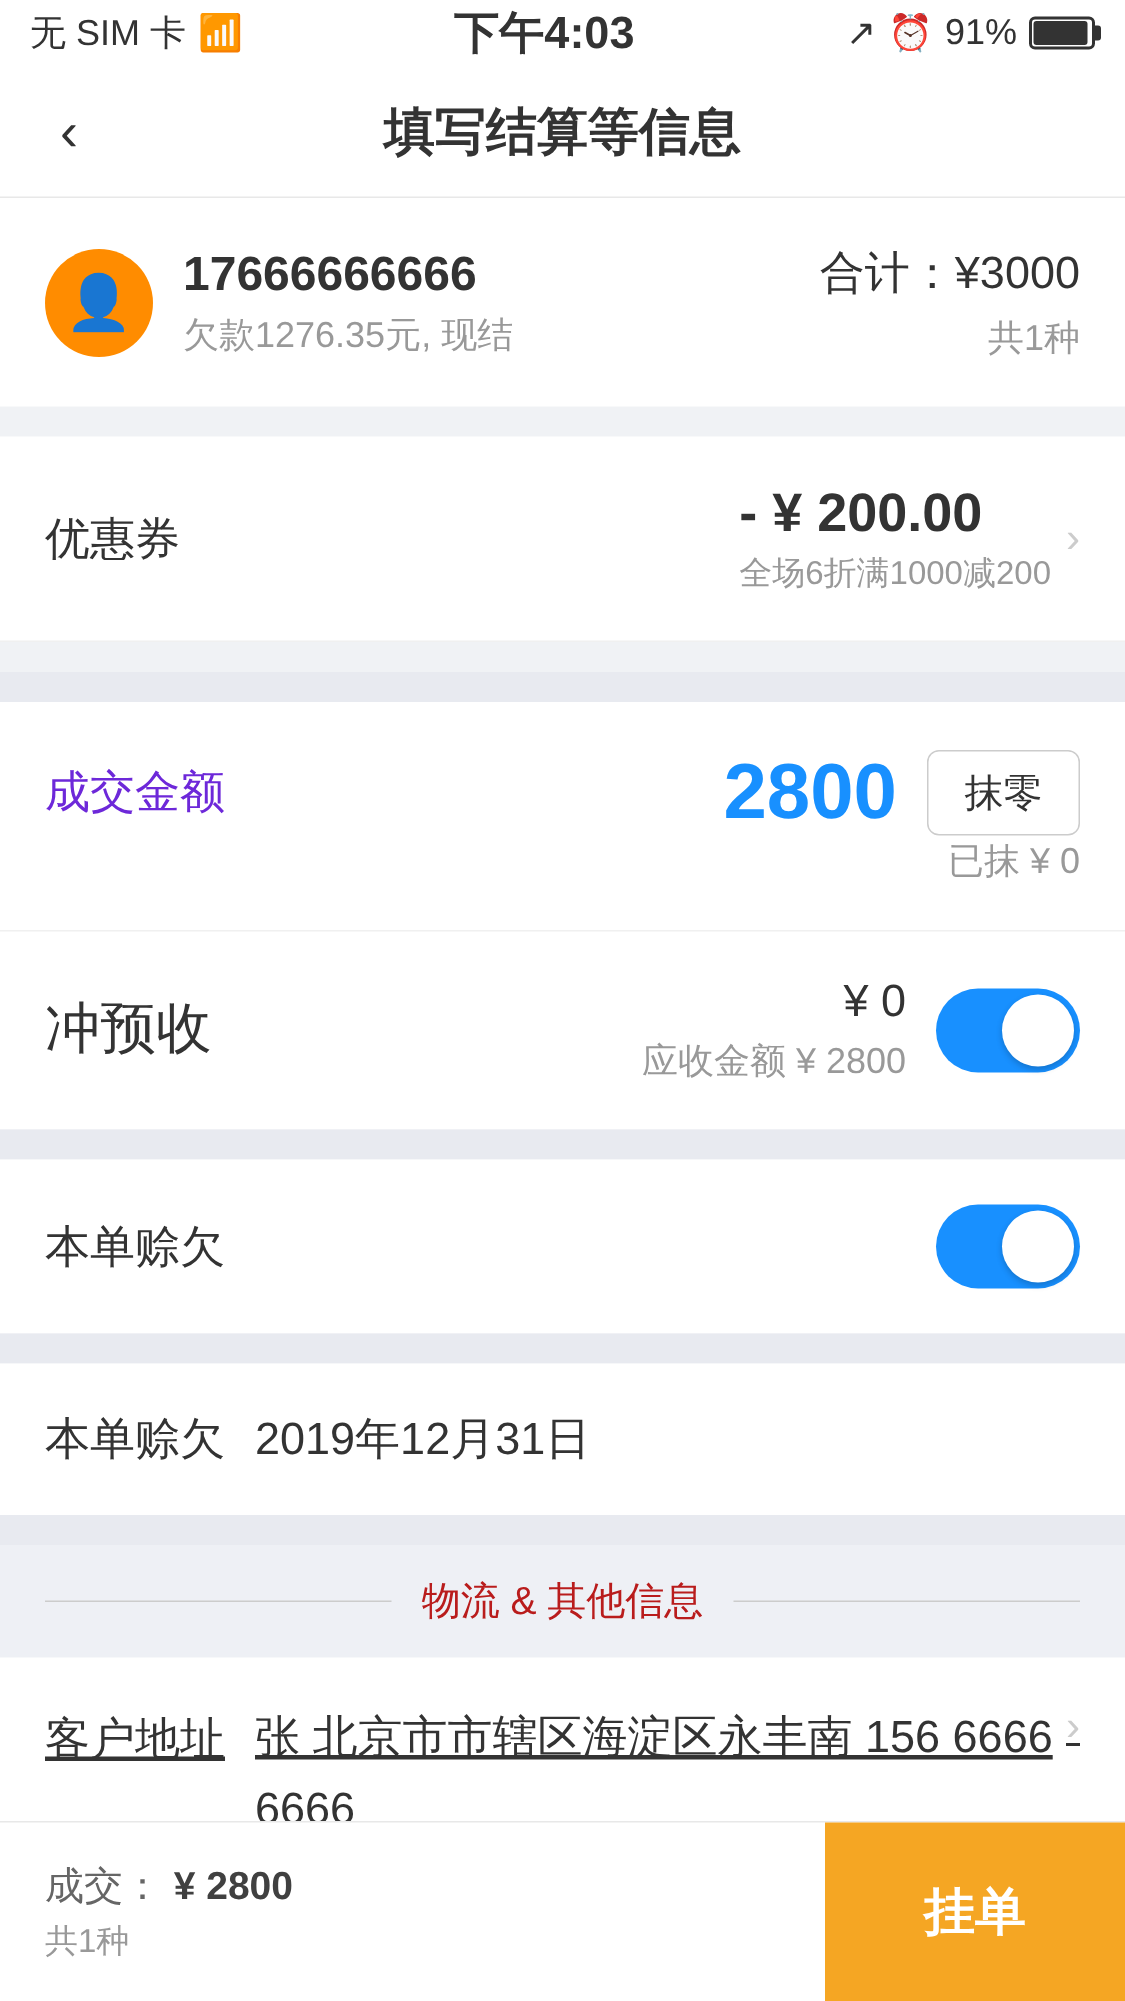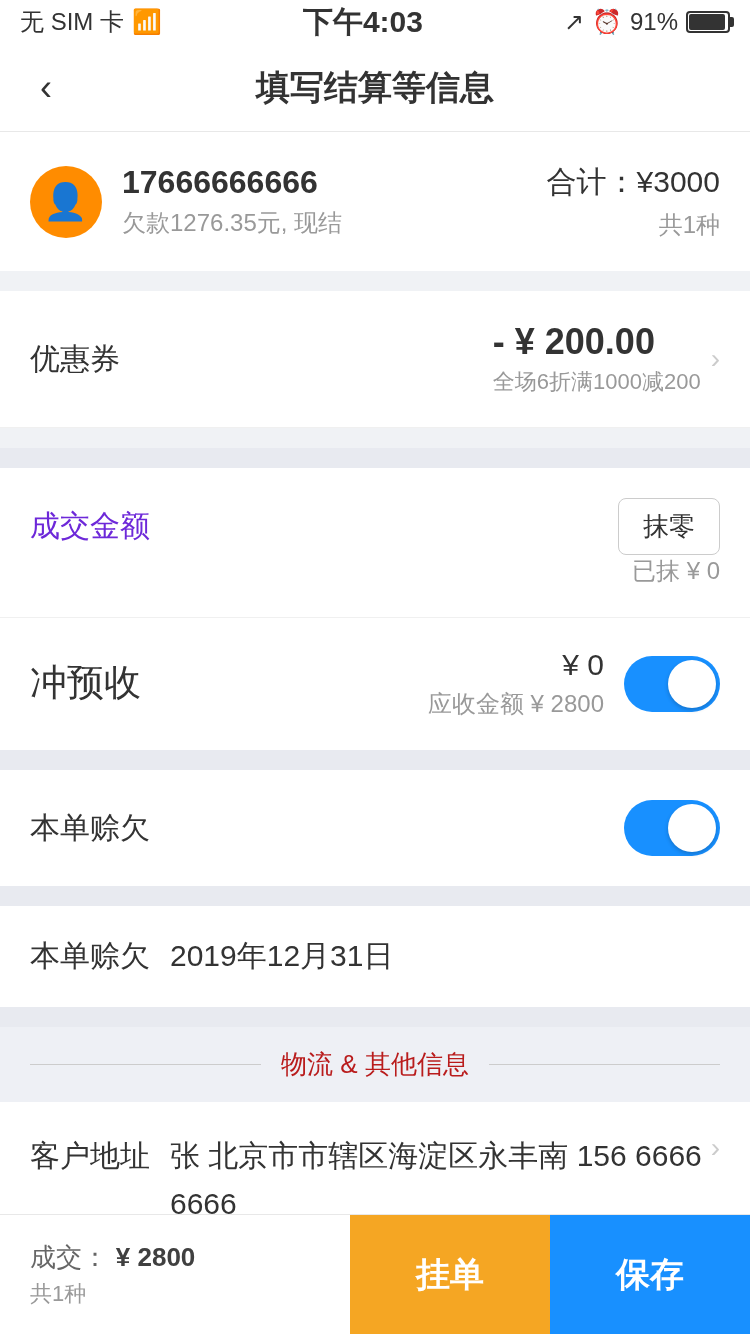--- a/index.html
+++ b/index.html
@@ -209,20 +209,21 @@
     .divider-line { flex: 1; height: 1px; background: #ccc; }
     .divider-text { font-size: 26px; color: #b91c1c; }
 
     
     .address-row {
       background: #fff;
       padding: 30px;
       display: flex;
       align-items: flex-start;
       justify-content: space-between;
+      text-decoration: underline;
     }
     .address-label { font-size: 30px; color: #333; flex-shrink: 0; margin-right: 20px; padding-top: 4px; }
     .address-content { font-size: 30px; color: #333; flex: 1; line-height: 1.6; }
     .section-bg-5 { background: #e8eaf0; flex: 1; min-height: 200px; }
 
     
     .bottom-bar {
       position: fixed;
       bottom: 0;
       left: 0;
@@ -317,20 +318,21 @@
       <span class="chevron-icon">›</span>
     </div>
   </div>
 
   <div class="section-bg"></div>
 
   <div class="deal-section">
     <div class="deal-row">
       <span class="deal-label">成交金额</span>
       <div class="deal-right">
+        <span class="deal-amount">2800</span>
         <button class="round-btn">抹零</button>
       </div>
     </div>
     <div class="deal-sub">已抹  ¥ 0</div>
   </div>
 
   <div class="prepay-section">
     <div class="prepay-row">
       <span class="prepay-label">冲预收</span>
       <div class="prepay-right">
@@ -381,14 +383,13 @@
 
 <div class="bottom-bar">
   <div class="bottom-summary">
     <div>
       <span class="bottom-deal">成交：</span>
       <span class="bottom-deal-amount">¥ 2800</span>
     </div>
     <div class="bottom-count">共1种</div>
   </div>
   <div class="hang-btn">挂单</div>
-  <div class="save-btn">保存</div>
 </div>
 
 </body></html>

